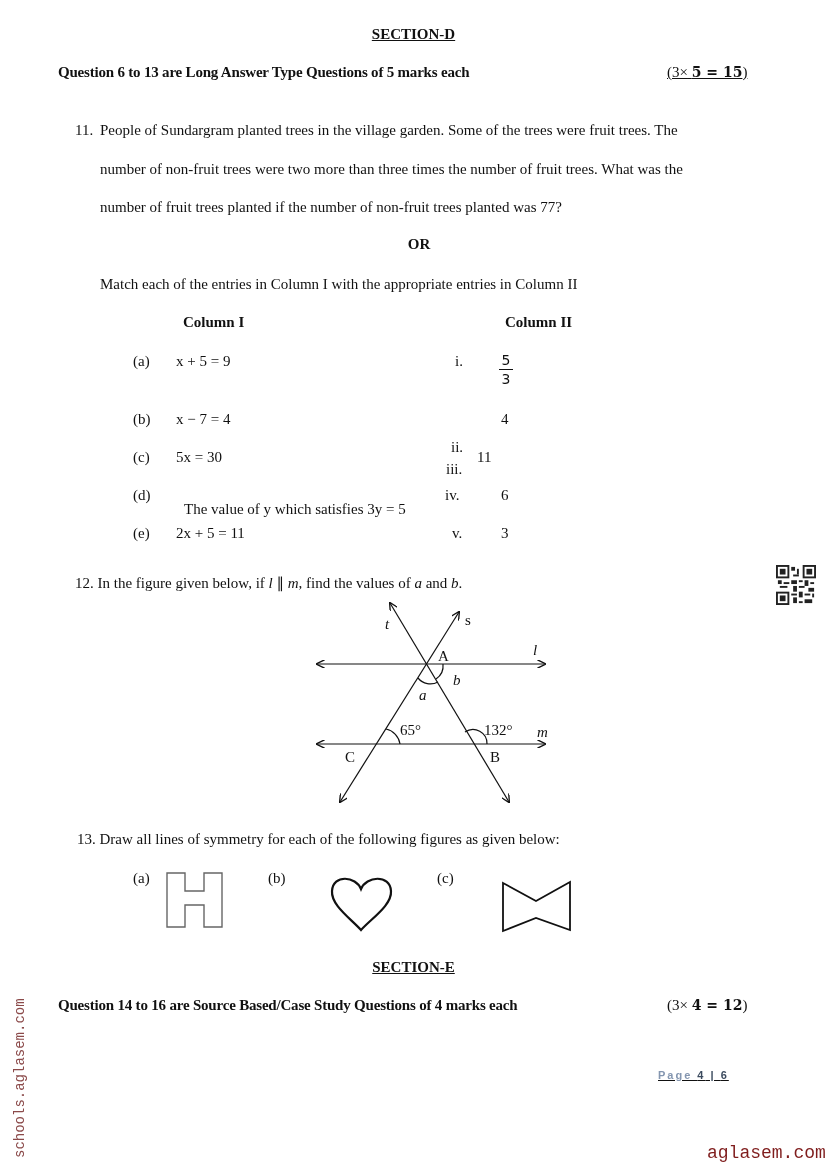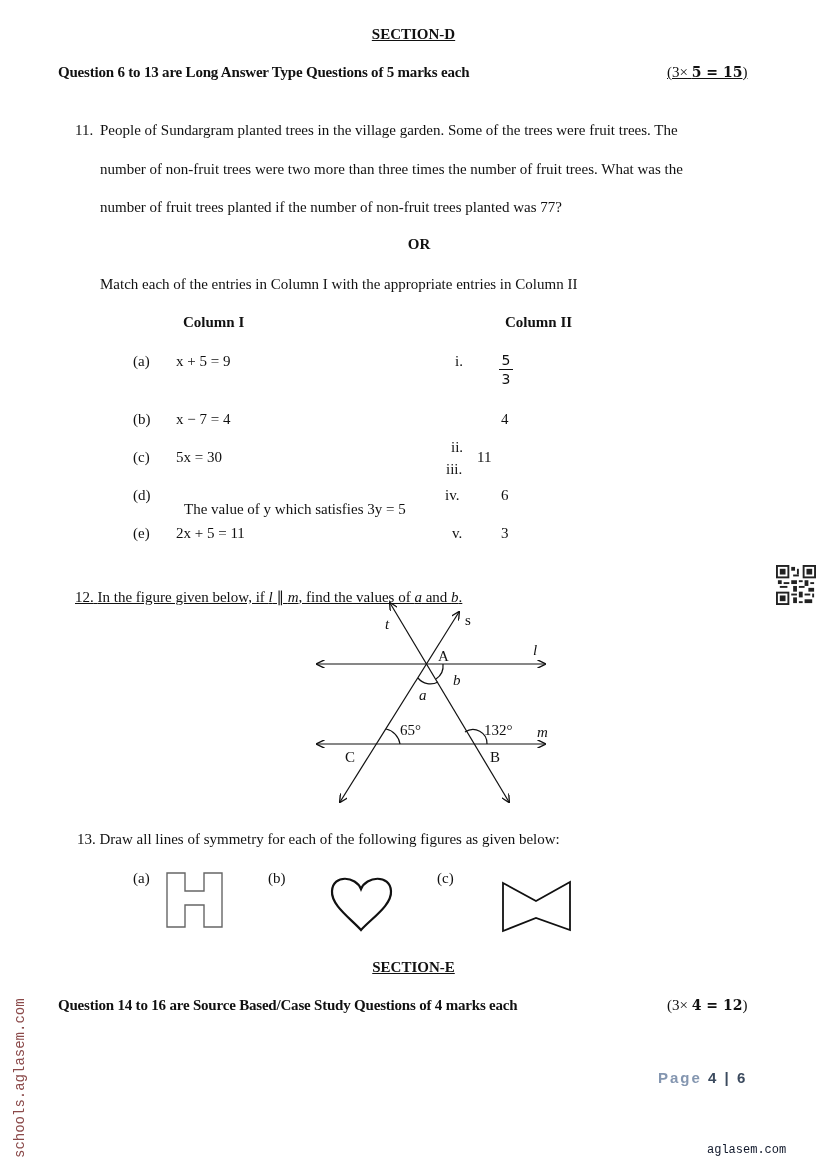--- a/index.html
+++ b/index.html
@@ -8,24 +8,24 @@
   .abs { position: absolute; }
   .section-title { font-weight: bold; font-size: 15px; text-decoration: underline; left: 0; width: 827px; text-align: center; }
   .instr { font-weight: bold; font-size: 15px; letter-spacing: -0.2px; }
   .marks { font-size: 15px; }
   .marks b { font-family: "DejaVu Serif", serif; font-size: 14px; }
   .para { font-size: 15px; line-height: 38px; }
   .row-text { font-size: 15px; text-align: center; }
   .col-head { font-weight: bold; font-size: 15px; margin-left: 8px; }
   .frac { font-family: "DejaVu Sans", sans-serif; font-size: 14px; text-align: center; width: 14px; line-height: 16px; }
   .frac .bar { border-top: 1px solid #111; margin: 1px 0; }
-  .page-no { font-family: "Liberation Sans", sans-serif; font-weight: bold; font-size: 15px; letter-spacing: 2px; }
+  .page-no { font-family: "Liberation Sans", sans-serif; font-weight: bold; font-size: 11px; letter-spacing: 2px; text-decoration: underline; }
   .page-no .lbl { color: #8496b0; }
   .page-no .num { color: #3b4a5e; }
-  .wm { font-family: "Liberation Mono", monospace; font-size: 12px; color: #0f172a; }
+  .wm { font-family: "Liberation Mono", monospace; font-size: 18px; color: #7f1d1d; }
   .wm-side { font-family: "Liberation Mono", monospace; font-size: 14px; color: #8b4a4a;
              transform: rotate(-90deg); transform-origin: left top; white-space: nowrap; }
   svg text { font-family: "Liberation Serif", serif; }
 </style>
 </head>
 <body>
 
 <div class="abs section-title" style="top:26px;">SECTION-D</div>
 <div class="abs instr" style="left:58px; top:64px;">Question 6 to 13 are Long Answer Type Questions of 5 marks each</div>
 <div class="abs marks" style="left:667px; top:64px;text-decoration:underline;">
@@ -69,21 +69,21 @@
   <div class="abs row-text" style="left:184px; top:487px;margin-top:14px;">The value of y which satisfies 3y = 5</div>
   <div class="abs row-text" style="left:445px; top:487px;">iv.</div>
   <div class="abs row-text" style="left:501px; top:487px;">6</div>
 
   <div class="abs row-text" style="left:133px; top:525px;">(e)</div>
   <div class="abs row-text" style="left:176px; top:525px;">2x + 5 = 11</div>
   <div class="abs row-text" style="left:452px; top:525px;">v.</div>
   <div class="abs row-text" style="left:501px; top:525px;">3</div>
 </div>
 
-<div class="abs row-text" style="left:75px; top:588px;text-decoration:underline;">
+<div class="abs row-text" style="left:75px; top:574px;">
   <span>12.</span>
   <span>In the figure given below, if </span><i>l</i><span> ∥ </span><i>m</i><span>, find the values of </span><i>a</i><span> and </span><i>b</i><span>.</span>
 </div>
 
 <div class="abs" style="left:776px; top:565px; width:40px; height:40px;">
   <svg width="40" height="40" viewBox="0 0 21 21">
     <rect width="21" height="21" fill="#fff"></rect>
     <g fill="#222">
       <rect x="0" y="0" width="7" height="7"></rect>
         <rect x="1" y="1" width="5" height="5" fill="#fff"></rect>

